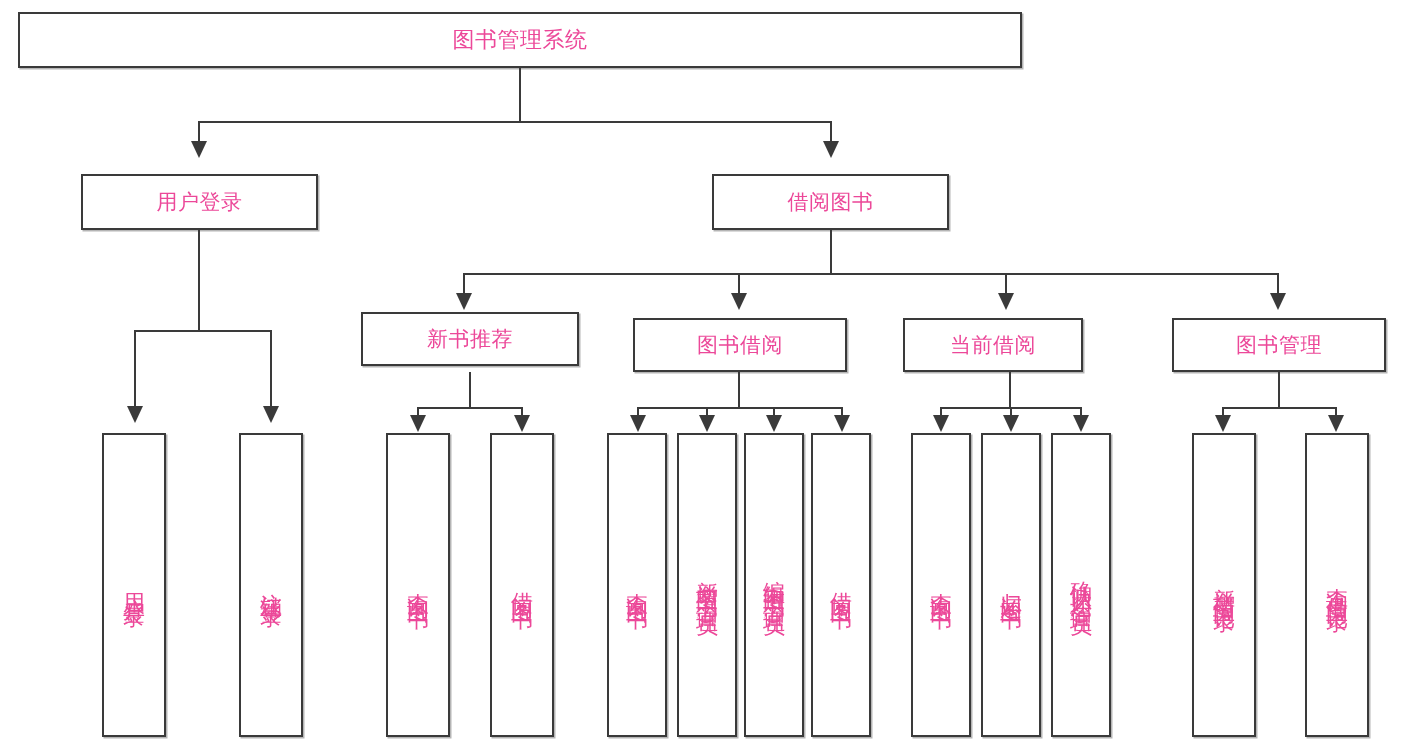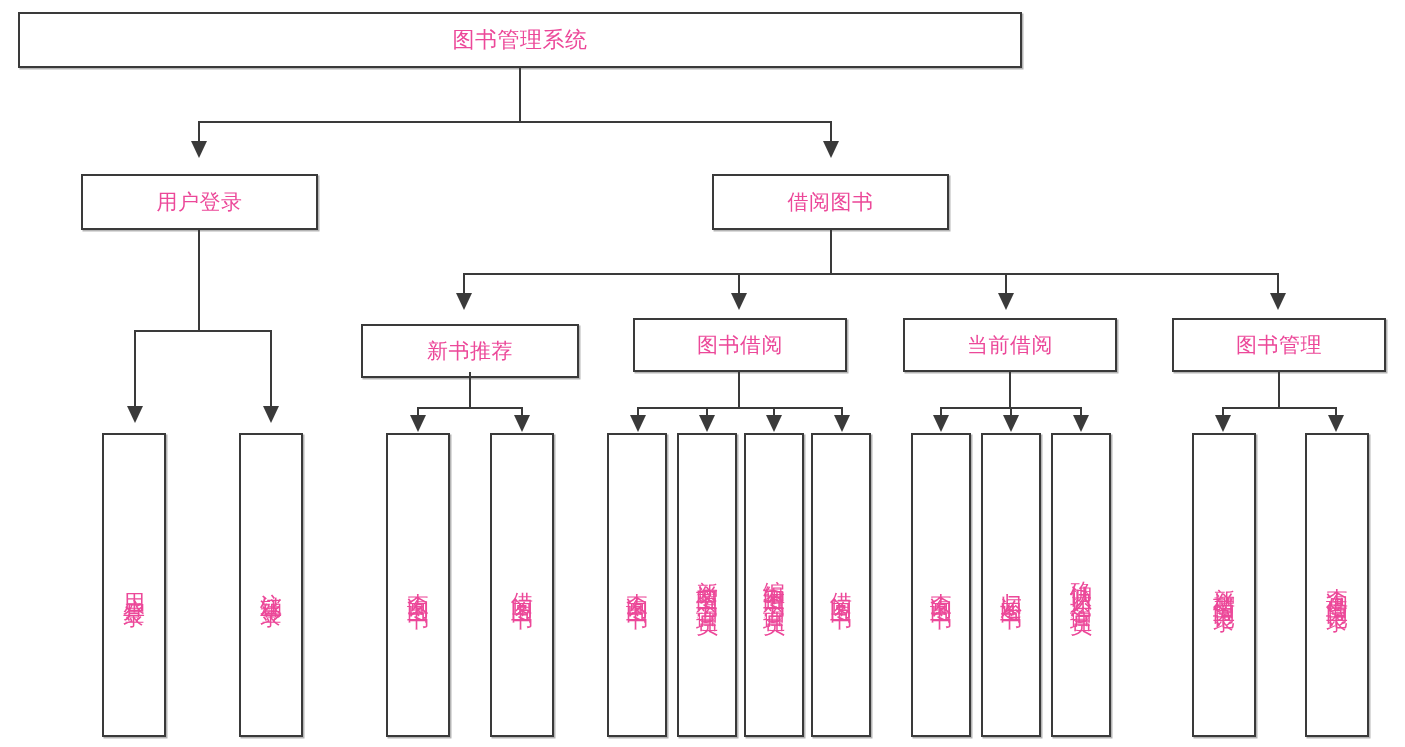--- a/index.html
+++ b/index.html
@@ -116,27 +116,27 @@
   <div class="hline" style="left:463px; top:273px; width:814px;"></div>
   <div class="vline" style="left:463px; top:273px; height:22px;"></div>
   <div class="arrow" style="left:456px; top:293px;"></div>
   <div class="vline" style="left:738px; top:273px; height:22px;"></div>
   <div class="arrow" style="left:731px; top:293px;"></div>
   <div class="vline" style="left:1005px; top:273px; height:22px;"></div>
   <div class="arrow" style="left:998px; top:293px;"></div>
   <div class="vline" style="left:1277px; top:273px; height:22px;"></div>
   <div class="arrow" style="left:1270px; top:293px;"></div>
 
-  <div class="node horiz" style="left:361px; top:324px; width:218px; height:54px;">
+  <div class="node horiz" style="left:361px; top:312px; width:218px; height:54px;">
     <span class="lbl">新书推荐</span>
   </div>
   <div class="node horiz" style="left:633px; top:318px; width:214px; height:54px;">
     <span class="lbl">图书借阅</span>
   </div>
-  <div class="node horiz" style="left:903px; top:318px; width:214px; height:54px;">
+  <div class="node horiz" style="left:903px; top:318px; width:180px; height:54px;">
     <span class="lbl">当前借阅</span>
   </div>
   <div class="node horiz" style="left:1172px; top:318px; width:214px; height:54px;">
     <span class="lbl">图书管理</span>
   </div>
 
   <div class="vline" style="left:469px; top:372px; height:35px;"></div>
   <div class="hline" style="left:417px; top:407px; width:106px;"></div>
   <div class="vline" style="left:417px; top:407px; height:10px;"></div>
   <div class="arrow" style="left:410px; top:415px;"></div>

